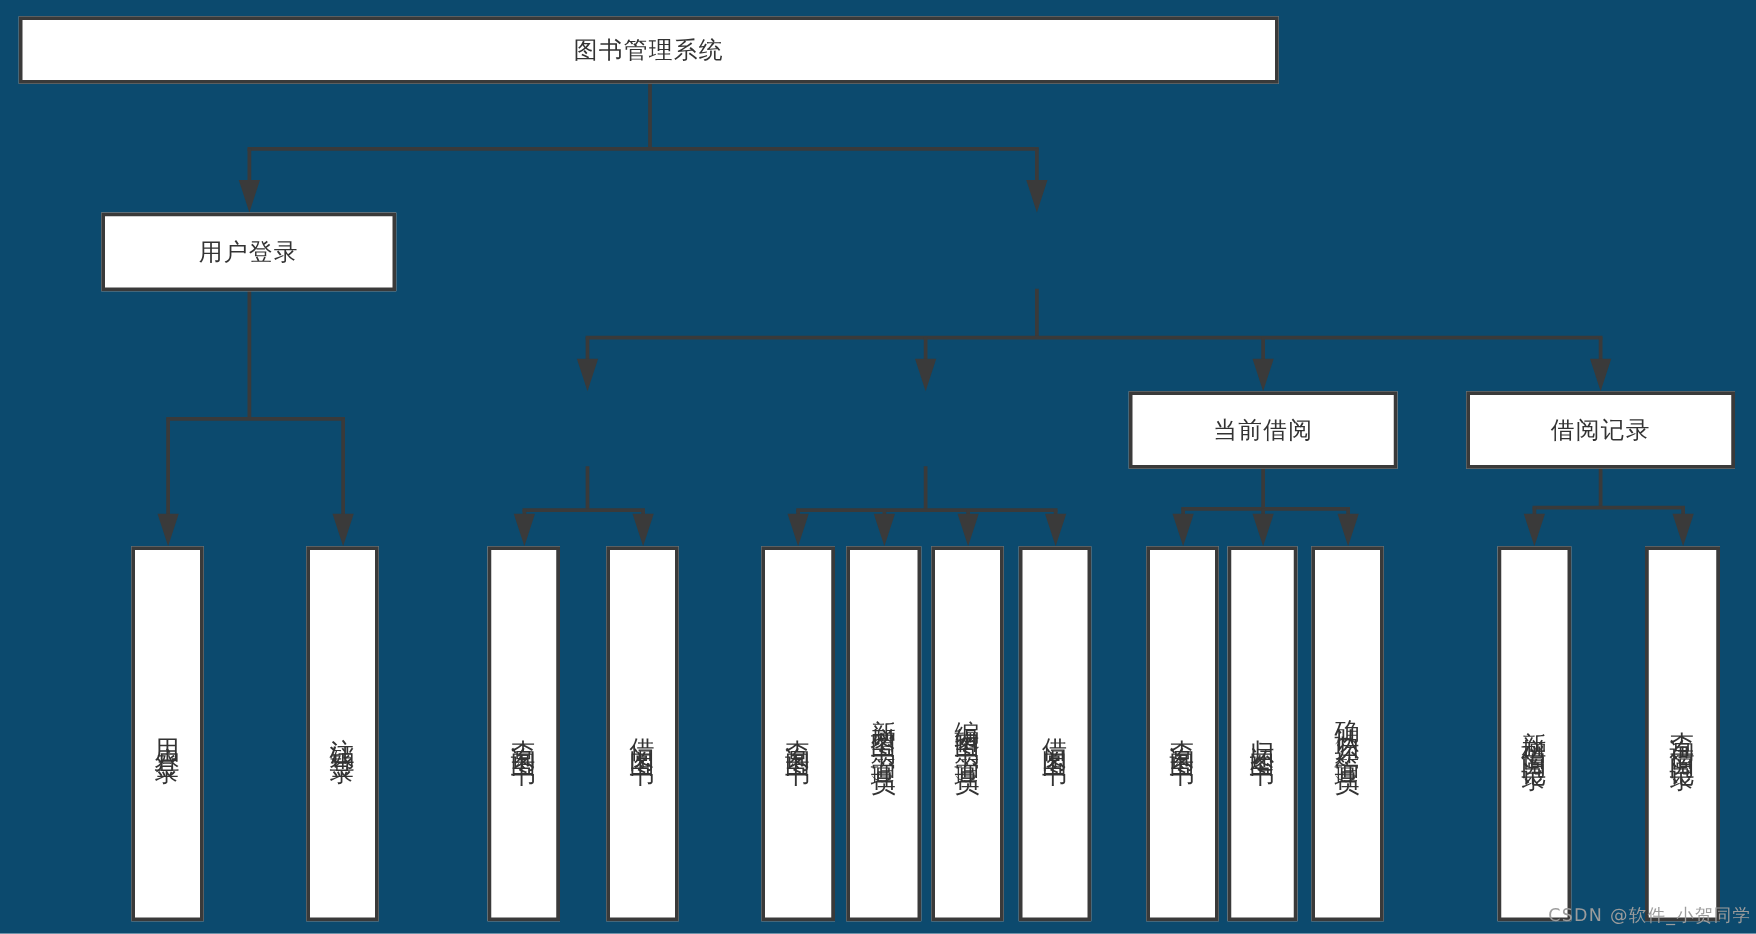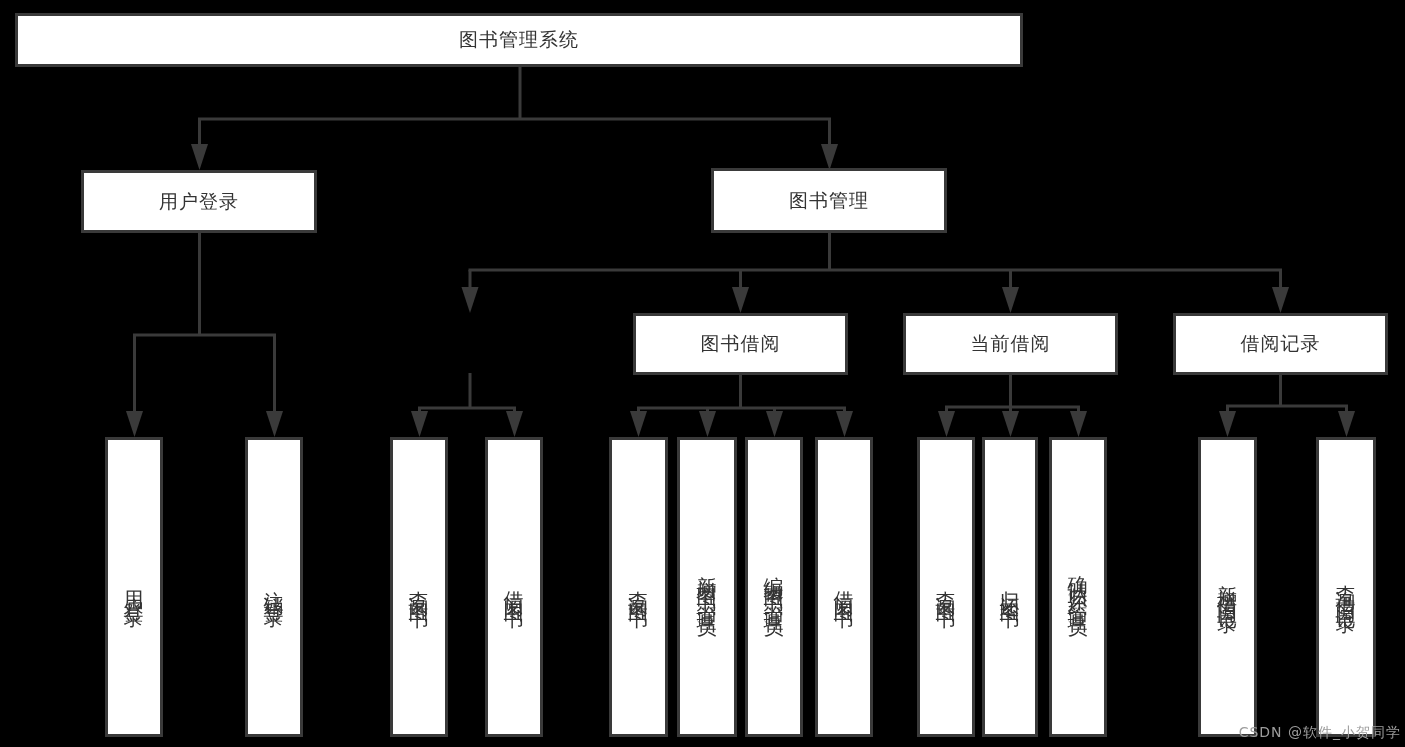--- a/index.html
+++ b/index.html
@@ -1,17 +1,17 @@
 <!DOCTYPE html>
 <html><head>
 <meta charset="utf-8">
 <style>
   html,body{margin:0;padding:0;background:#ffffff;}
   #canvas{
-    position:relative;width:1405px;height:747px;background:#000000;overflow:hidden;
+    position:relative;width:1405px;height:747px;background:#0c4a6e;overflow:hidden;
     font-family:"DejaVu Sans","Liberation Sans",sans-serif;
   }
   #wires{position:absolute;left:0;top:0;width:1405px;height:747px;}
   .node{
     position:absolute;box-sizing:border-box;background:#ffffff;
     border:3px solid #3a3a3a;color:#333333;
     display:flex;align-items:center;justify-content:center;
   }
   .h{font-size:19px;letter-spacing:1px;white-space:nowrap;}
   .v span{
@@ -97,27 +97,21 @@
     </g>
   </svg>
 
   <div class="node h" style="left:15px;top:13px;width:1008px;height:54px">
     <span>图书管理系统</span>
   </div>
 
   <div class="node h" style="left:81px;top:170px;width:236px;height:63px">
     <span>用户登录</span>
   </div>
-  <div class="node h" style="left:711px;top:168px;width:236px;height:65px">
-    <span>图书管理</span>
-  </div>
 
-  <div class="node h" style="left:633px;top:313px;width:215px;height:62px">
-    <span>图书借阅</span>
-  </div>
   <div class="node h" style="left:1173px;top:313px;width:215px;height:62px">
     <span>借阅记录</span>
   </div>
   <div class="node h" style="left:903px;top:313px;width:215px;height:62px">
     <span>当前借阅</span>
   </div>
 
   <div class="node v" style="left:105px;top:437px;width:58px;height:300px">
     <span>用户登录</span>
   </div>

